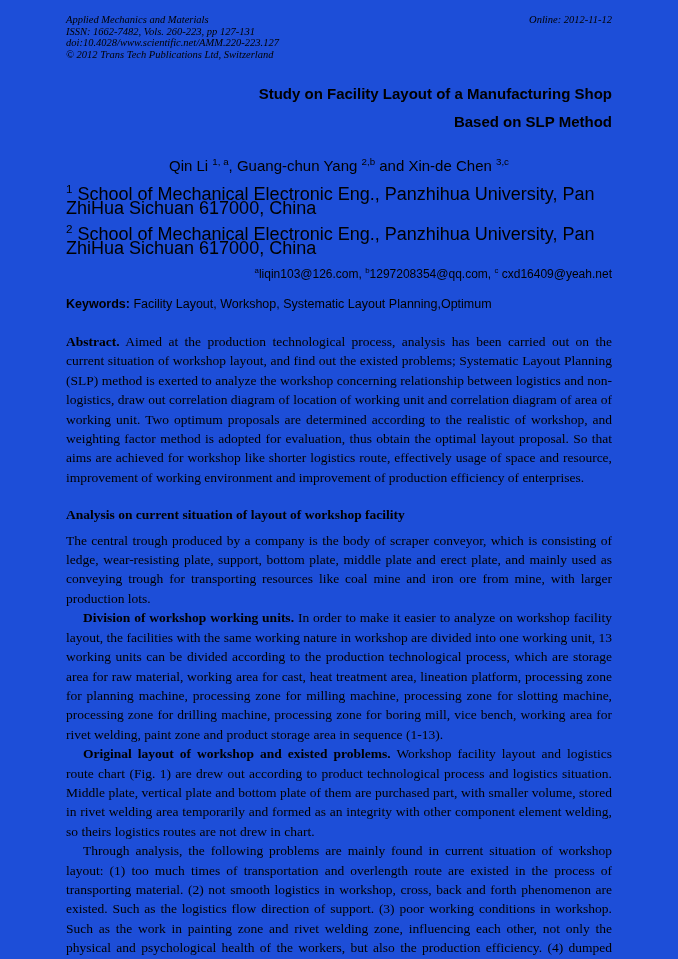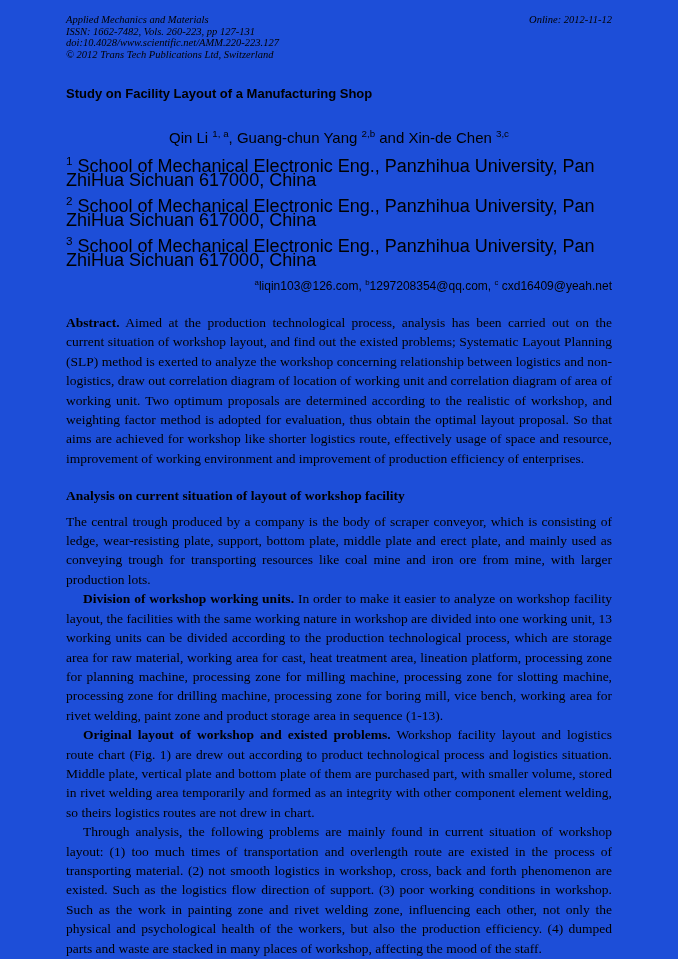--- a/index.html
+++ b/index.html
@@ -29,23 +29,23 @@
     font-size: 10.5px;
     line-height: 11.5px;
     font-family: "Liberation Serif", serif;
   }
   .hdr-left div { white-space: nowrap; }
   .hdr-right { white-space: nowrap; text-align: center; }
   
   .title {
     font-family: "Liberation Sans", sans-serif;
     font-weight: bold;
-    font-size: 13px;
+    font-size: 15px;
     line-height: 28px;
-    text-align: left;
+    text-align: right;
     margin: 20px 0 10px 0;
   }
   .title-line { display: block; }
   
   .authors {
     font-family: "Liberation Sans", sans-serif;
     font-size: 15px;
     text-align: center;
     margin-top: 21px;
     line-height: 18px;
@@ -112,32 +112,33 @@
       <div>Applied Mechanics and Materials</div>
       <div>ISSN: 1662-7482, Vols. 260-223, pp 127-131</div>
       <div>doi:10.4028/www.scientific.net/AMM.220-223.127</div>
       <div>© 2012 Trans Tech Publications Ltd, Switzerland</div>
     </div>
     <div class="hdr-right">Online: 2012-11-12</div>
   </div>
 
   <h1 class="title">
       <span class="title-line">Study on Facility Layout of a Manufacturing Shop</span>
+      <span class="title-line">Based on SLP Method</span>
     </h1>
 
   <div class="authors"><span>Qin Li </span><sup>1, a</sup><span>, Guang-chun Yang </span><sup>2,b</sup><span> and Xin-de Chen </span><sup>3,c</sup></div>
 
   <div class="affils">
     <div class="affil-line"><sup>1</sup><span> School of Mechanical Electronic Eng., Panzhihua University, Pan ZhiHua Sichuan 617000, China</span></div>
     <div class="affil-line"><sup>2</sup><span> School of Mechanical Electronic Eng., Panzhihua University, Pan ZhiHua Sichuan 617000, China</span></div>
-    <div class="affil-line"><sup>3</sup><span> School of Mechanical Electronic Eng., Panzhihua University, Pan ZhiHua Sichuan 617000, China</span></div>
   </div>
 
   <div class="emails"><sup>a</sup><span>liqin103@126.com, </span><sup>b</sup><span>1297208354@qq.com, </span><sup>c</sup><span> cxd16409@yeah.net</span></div>
 
+  <div class="keywords"><b>Keywords:</b><span> Facility Layout, Workshop, Systematic Layout Planning,Optimum</span></div>
 
   <p class="para abstract"><b class="lead">Abstract.</b><span> Aimed at the production technological process, analysis has been carried out on the current situation of workshop layout, and find out the existed problems; Systematic Layout Planning (SLP) method is exerted to analyze the workshop concerning relationship between logistics and non-logistics, draw out correlation diagram of location of working unit and correlation diagram of area of working unit. Two optimum proposals are determined according to the realistic of workshop, and weighting factor method is adopted for evaluation, thus obtain the optimal layout proposal. So that aims are achieved for workshop like shorter logistics route, effectively usage of space and resource, improvement of working environment and improvement of production efficiency of enterprises.</span></p>
 
   <h2 class="sec-head">Analysis on current situation of layout of workshop facility</h2>
 
   <p class="para">The central trough produced by a company is the body of scraper conveyor, which is consisting of ledge, wear-resisting plate, support, bottom plate, middle plate and erect plate, and mainly used as conveying trough for transporting resources like coal mine and iron ore from mine, with larger production lots.</p>
 
   <p class="para indent"><b class="lead">Division of workshop working units.</b><span> In order to make it easier to analyze on workshop facility layout, the facilities with the same working nature in workshop are divided into one working unit, 13 working units can be divided according to the production technological process, which are storage area for raw material, working area for cast, heat treatment area, lineation platform, processing zone for planning machine, processing zone for milling machine, processing zone for slotting machine, processing zone for drilling machine, processing zone for boring mill, vice bench, working area for rivet welding, paint zone and product storage area in sequence (1-13).</span></p>
 
   <p class="para indent"><b class="lead">Original layout of workshop and existed problems.</b><span> Workshop facility layout and logistics route chart (Fig. 1) are drew out according to product technological process and logistics situation. Middle plate, vertical plate and bottom plate of them are purchased part, with smaller volume, stored in rivet welding area temporarily and formed as an integrity with other component element welding, so theirs logistics routes are not drew in chart.</span></p>

